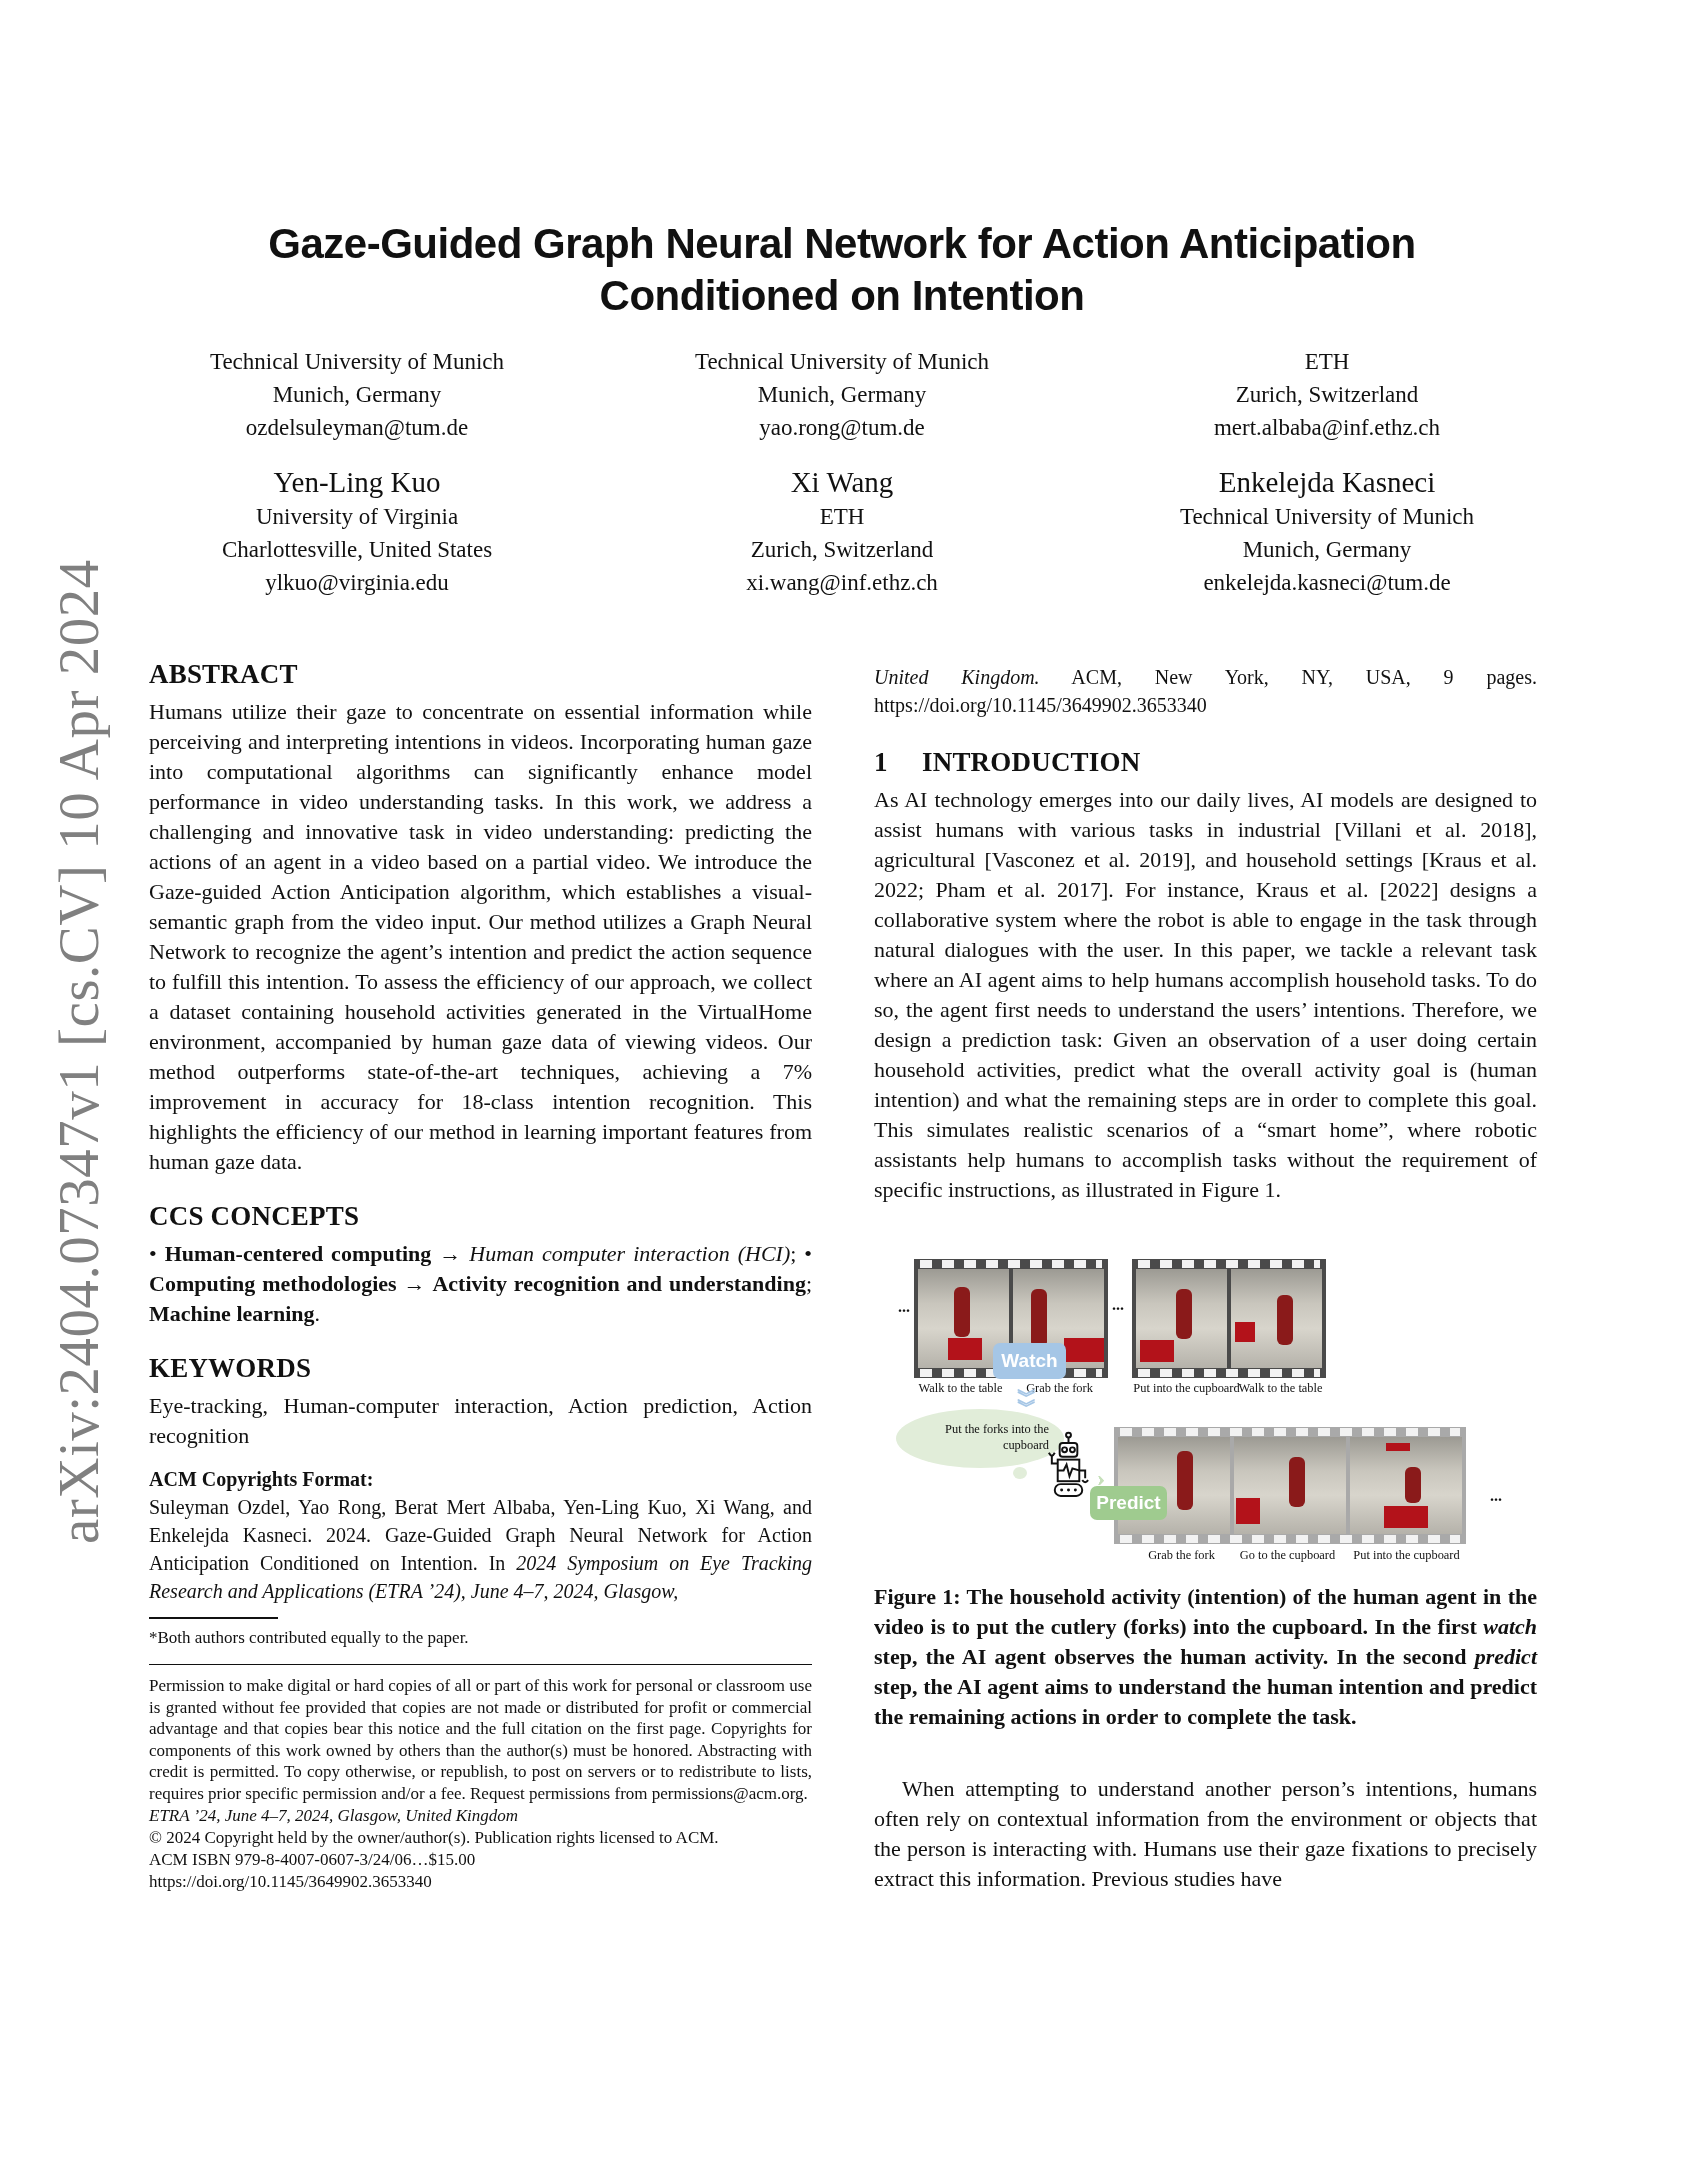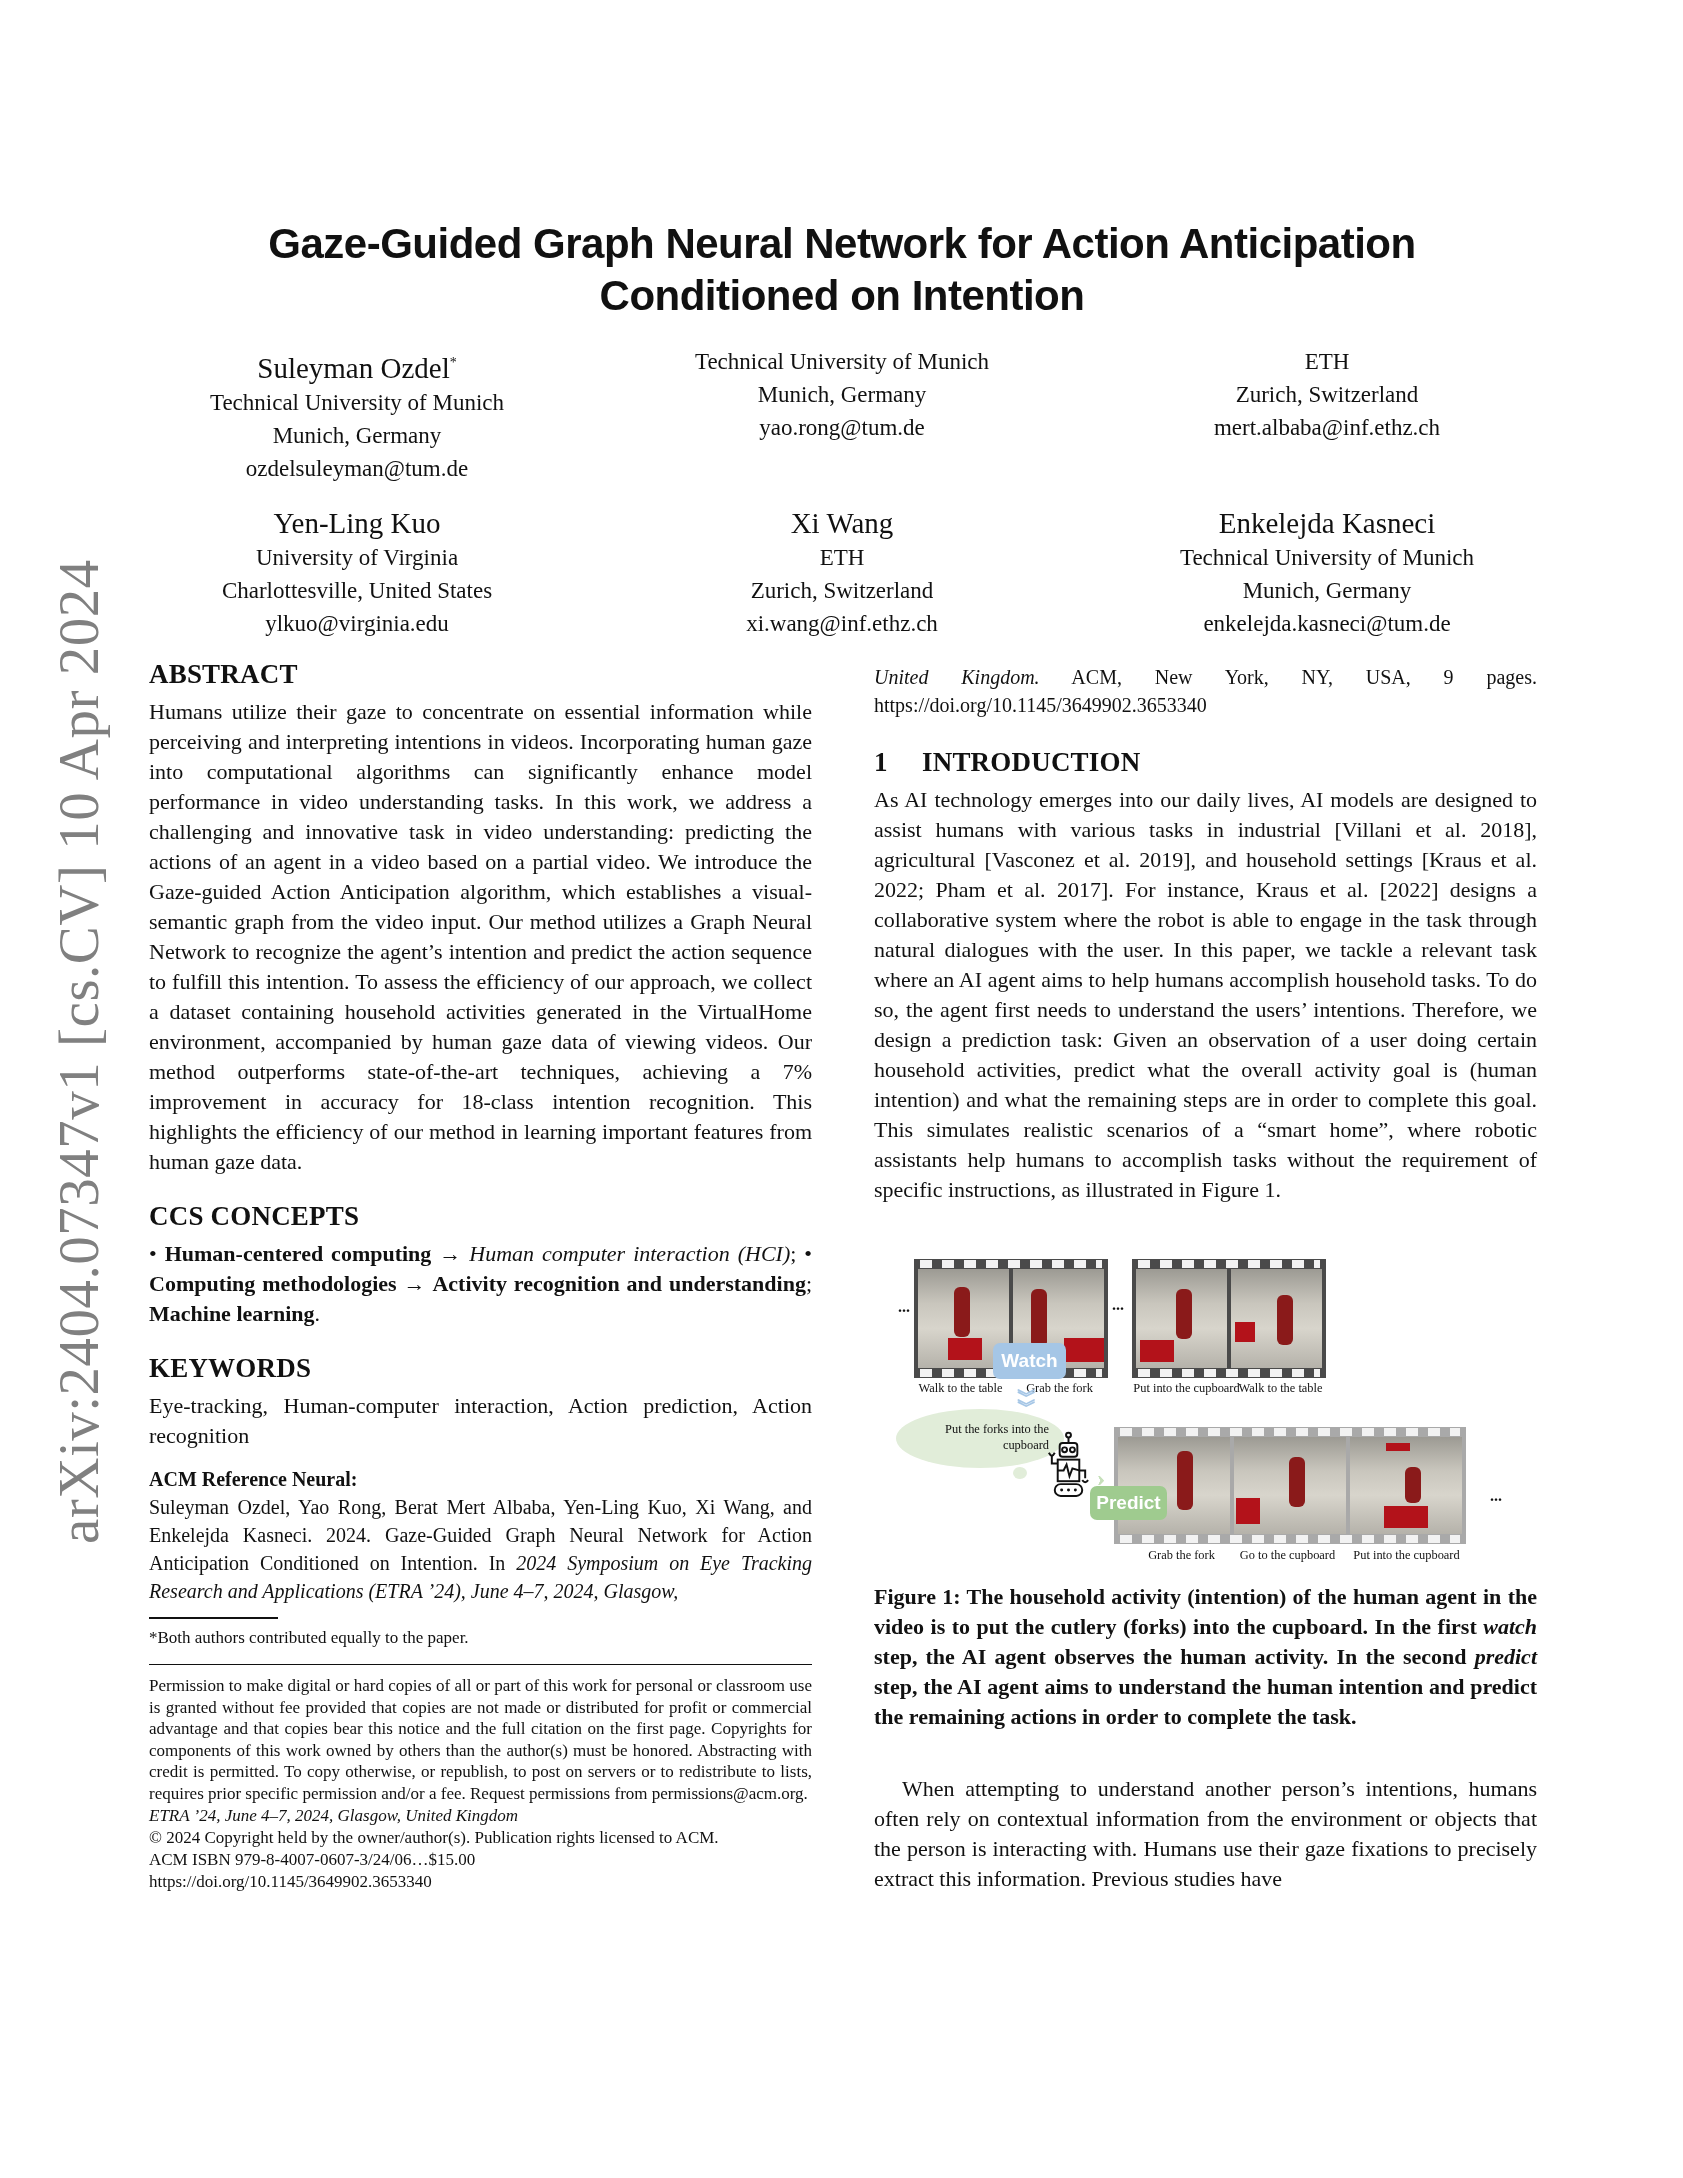--- a/index.html
+++ b/index.html
@@ -57,21 +57,20 @@
 <body>
 
 <h1 class="page-title">
   <span>Gaze-Guided Graph Neural Network for Action Anticipation</span><br>
   <span>Conditioned on Intention</span>
 </h1>
 
 <div class="authors">
   <div class="author-row">
     <div class="author">
-      <div class="name"><span>Suleyman Ozdel</span><sup>*</sup></div>
       <div>Technical University of Munich</div>
       <div>Munich, Germany</div>
       <div>ozdelsuleyman@tum.de</div>
     </div>
     <div class="author">
       <div>Technical University of Munich</div>
       <div>Munich, Germany</div>
       <div>yao.rong@tum.de</div>
     </div>
     <div class="author">
@@ -115,21 +114,21 @@
     <span class="ital">Human computer interaction (HCI)</span>;
     • <span class="bold">Computing methodologies</span>
     <span class="bold">→</span>
     <span class="bold">Activity recognition and understanding</span>;
     <span class="bold">Machine learning</span>.
   </p>
 
   <h2 class="sec-head" style="margin-top:22px">KEYWORDS</h2>
   <p>Eye-tracking, Human-computer interaction, Action prediction, Action recognition</p>
 
-  <div class="small-head">ACM Reference Neural:</div>
+  <div class="small-head">ACM Copyrights Format:</div>
   <p class="ref-text"><span>Suleyman Ozdel, Yao Rong, Berat Mert Albaba, Yen-Ling Kuo, Xi Wang, and Enkelejda Kasneci. 2024. Gaze-Guided Graph Neural Network for Action Anticipation Conditioned on Intention. In </span><span class="ital">2024 Symposium on Eye Tracking Research and Applications (ETRA ’24), June 4–7, 2024, Glasgow,</span></p>
 
   <div class="footnote-rule"></div>
   <div class="footnote">*Both authors contributed equally to the paper.</div>
 
   <div class="perm-rule"></div>
   <p class="perm">Permission to make digital or hard copies of all or part of this work for personal or classroom use is granted without fee provided that copies are not made or distributed for profit or commercial advantage and that copies bear this notice and the full citation on the first page. Copyrights for components of this work owned by others than the author(s) must be honored. Abstracting with credit is permitted. To copy otherwise, or republish, to post on servers or to redistribute to lists, requires prior specific permission and/or a fee. Request permissions from permissions@acm.org.</p>
   <div class="perm-line ital">ETRA ’24, June 4–7, 2024, Glasgow, United Kingdom</div>
   <div class="perm-line">© 2024 Copyright held by the owner/author(s). Publication rights licensed to ACM.</div>
   <div class="perm-line">ACM ISBN 979-8-4007-0607-3/24/06…$15.00</div>

